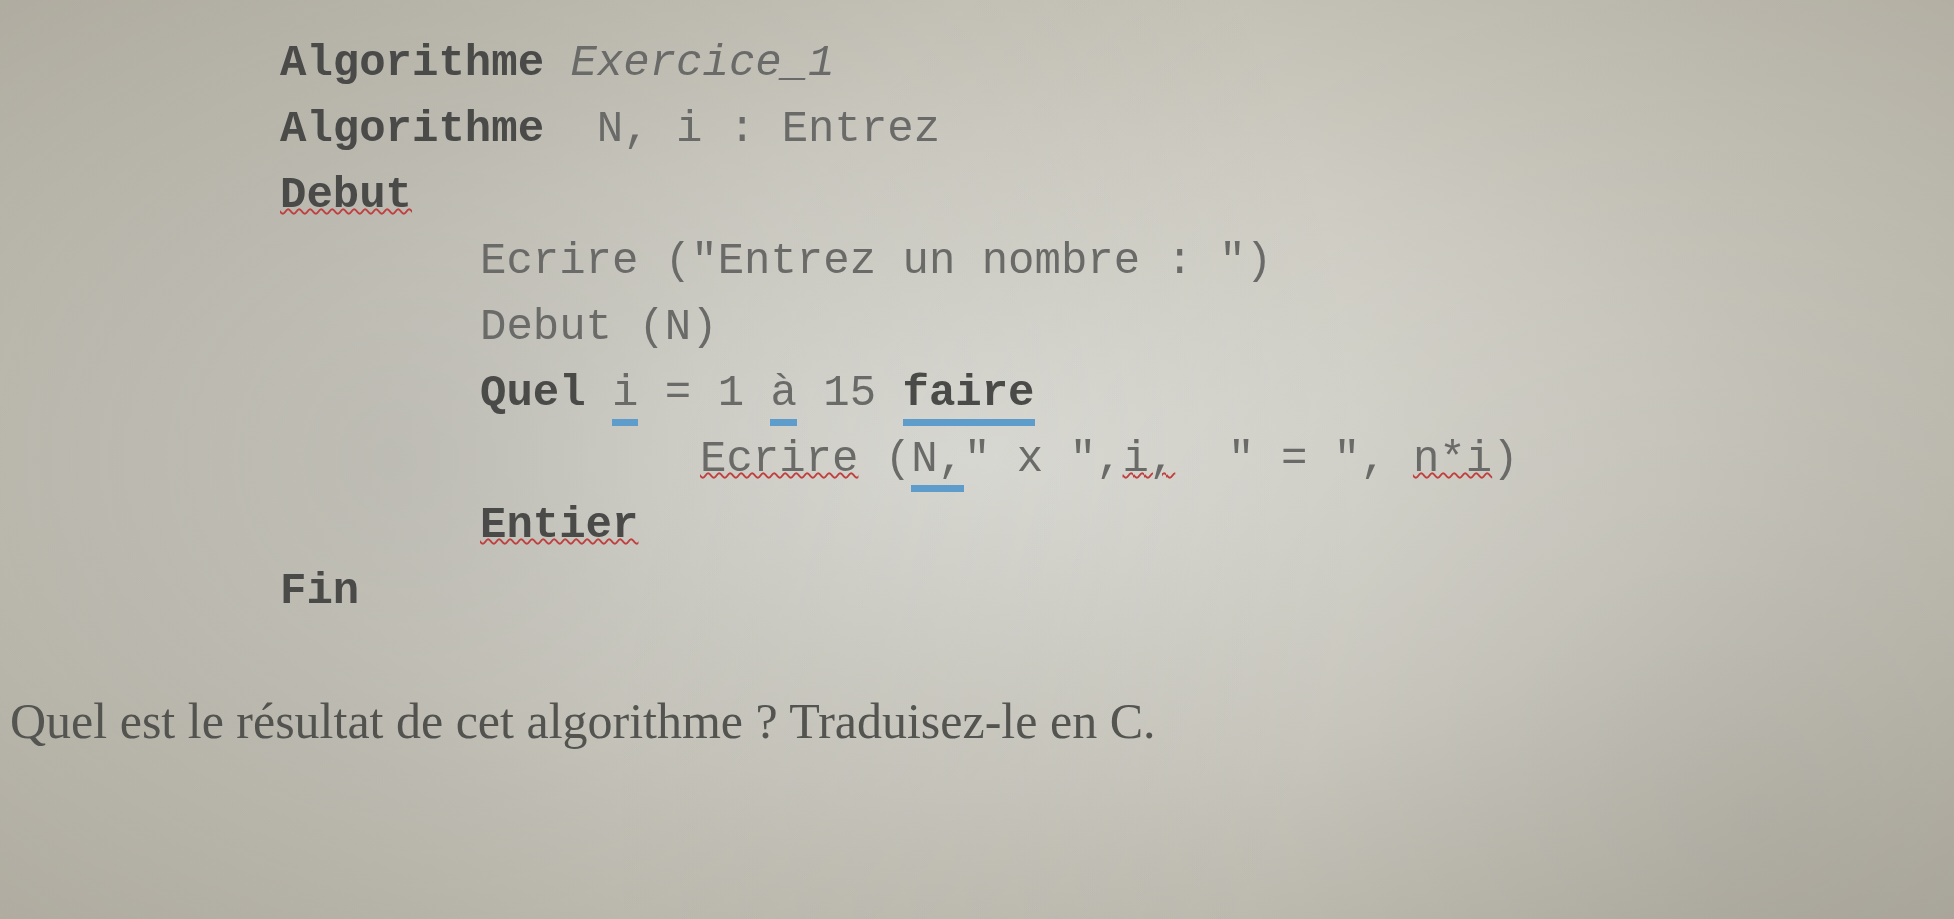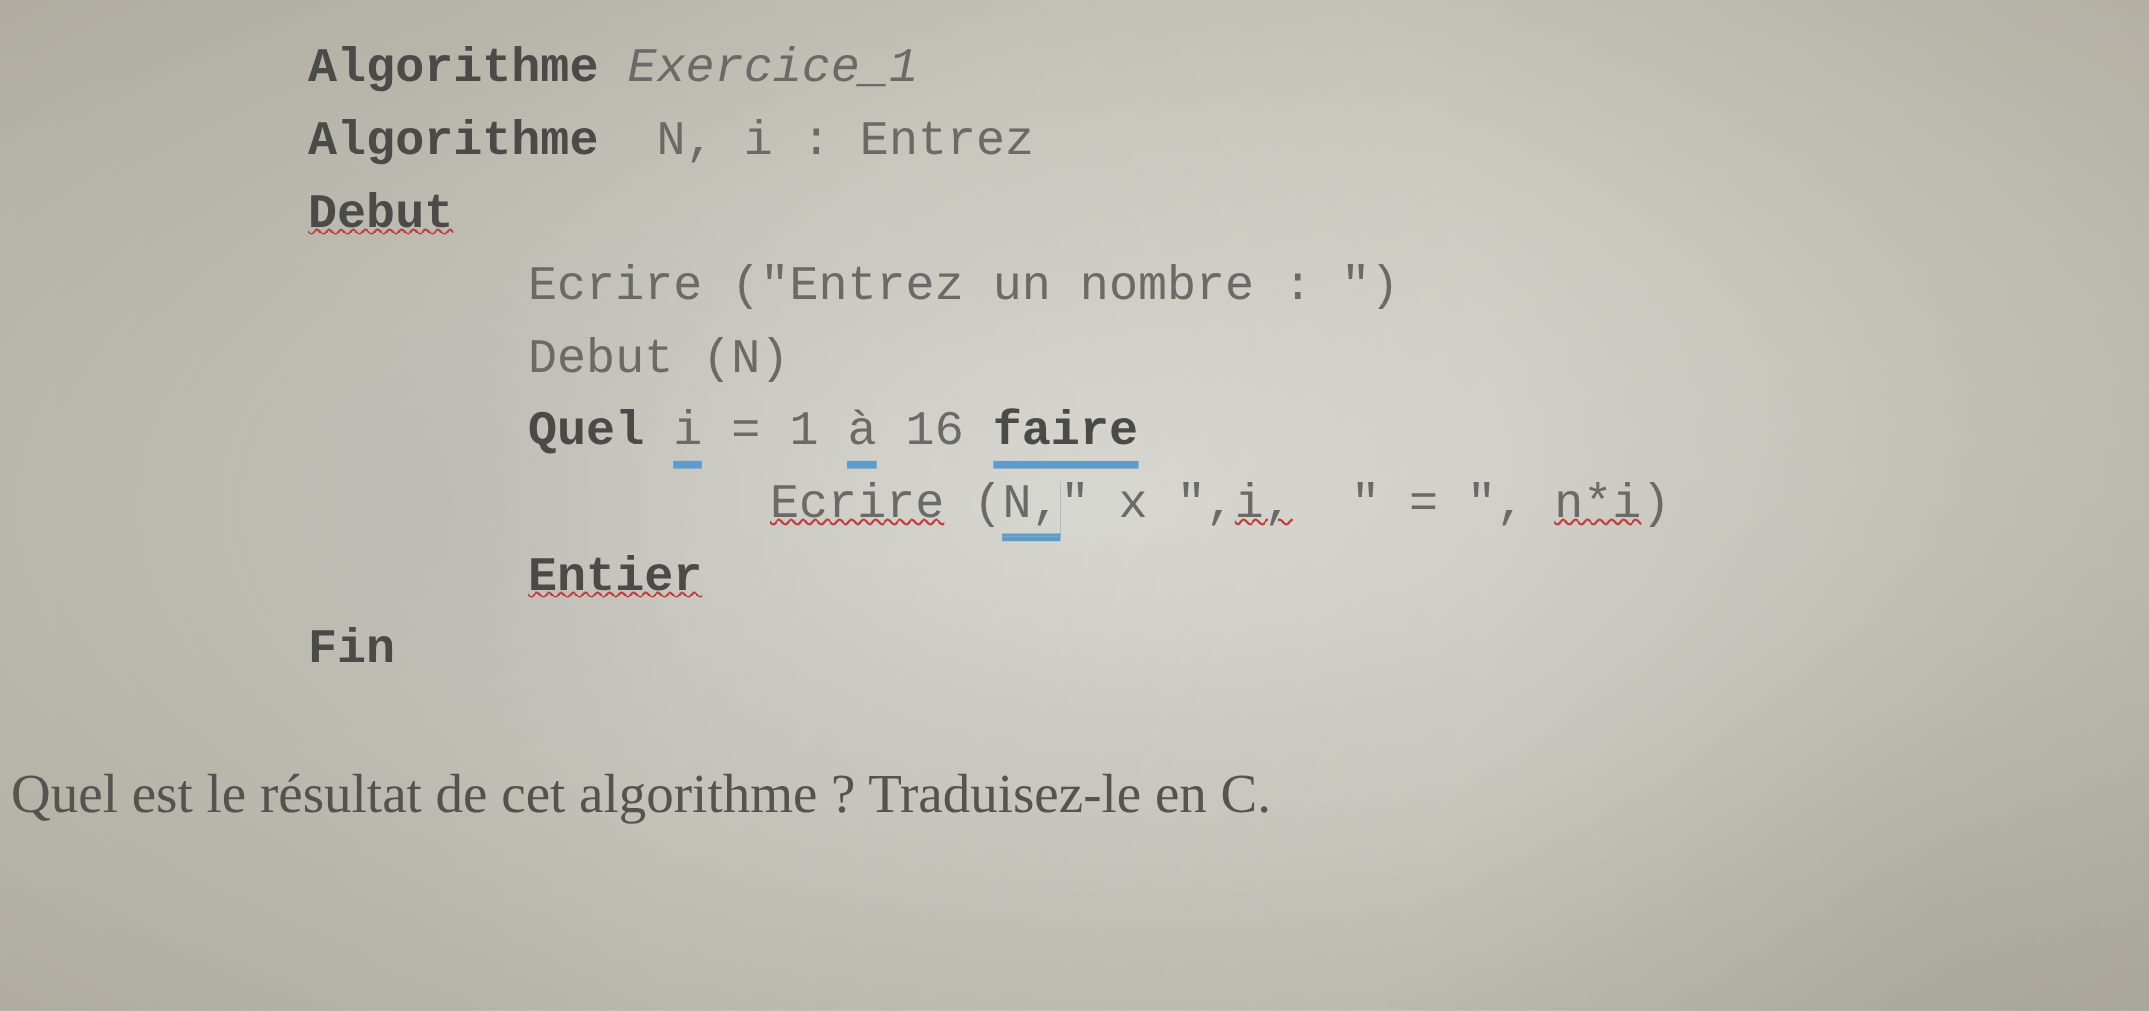--- a/index.html
+++ b/index.html
@@ -69,21 +69,21 @@
 <div class="line"><span class="bold">Algorithme</span> <span class="italic">Exercice_1</span></div>
 
 <div class="line"><span class="bold">Algorithme</span><span>  N, i : Entrez</span></div>
 
 <div class="line"><span class="bold wavy-red">Debut</span></div>
 
 <div class="line indent1"><span>Ecrire</span><span> ("Entrez un nombre : ")</span></div>
 
 <div class="line indent1"><span>Debut</span><span> (N)</span></div>
 
-<div class="line indent1"><span class="bold">Quel</span> <span class="dbl-blue">i</span><span> = 1 </span><span class="dbl-blue">à</span><span> 16 </span><span class="bold dbl-blue">faire</span></div>
+<div class="line indent1"><span class="bold">Quel</span> <span class="dbl-blue">i</span><span> = 1 </span><span class="dbl-blue">à</span><span> 15 </span><span class="bold dbl-blue">faire</span></div>
 
 <div class="line indent2"><span class="wavy-red">Ecrire</span><span> (</span><span class="dbl-blue">N,</span><span>" x "</span><span>,</span><span class="wavy-red">i,</span><span>  " = ", </span><span class="wavy-red">n*i</span><span>)</span></div>
 
 <div class="line indent1"><span class="bold wavy-red">Entier</span></div>
 
 <div class="line"><span class="bold">Fin</span></div>
 
 <div class="question">Quel est le résultat de cet algorithme ? Traduisez-le en C.</div>
 
 </body></html>

